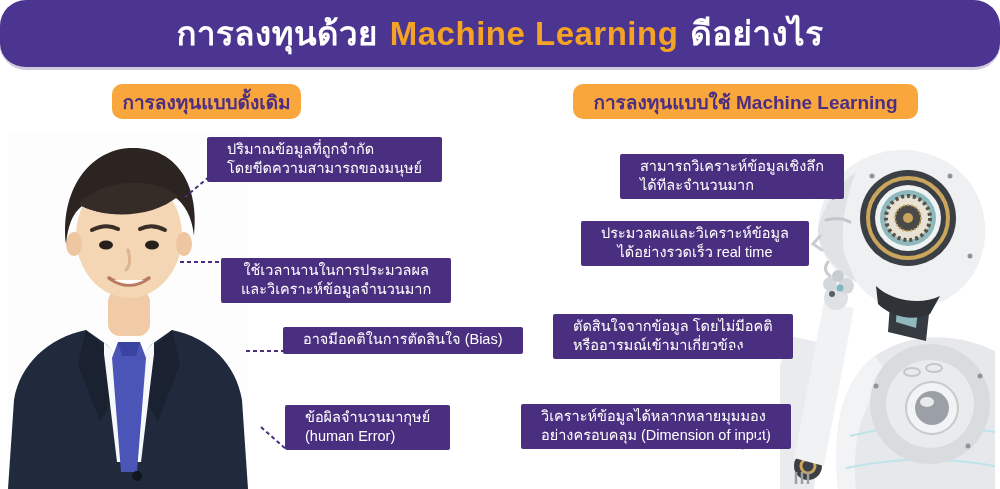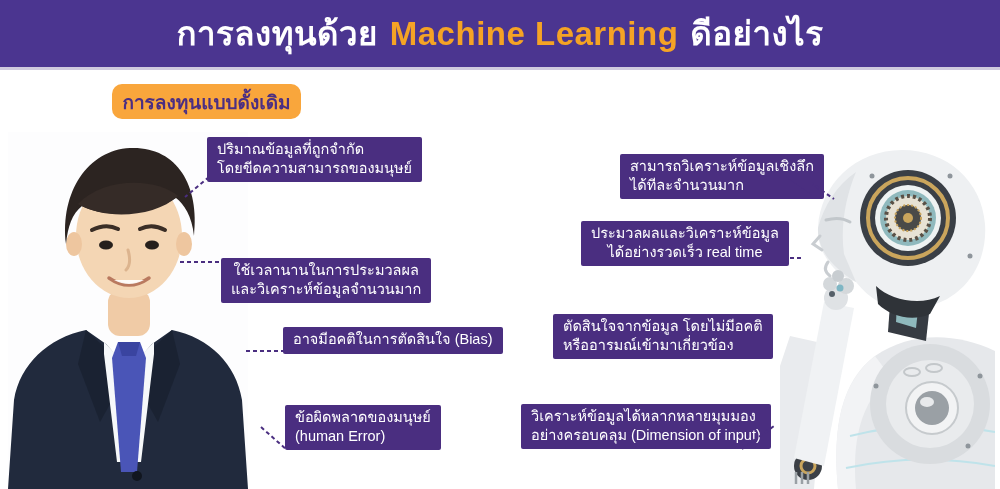--- a/index.html
+++ b/index.html
@@ -4,36 +4,36 @@
 <style>
   html,body{margin:0;padding:0;background:#ffffff;}
   .canvas{
     position:relative;width:1000px;height:489px;overflow:hidden;background:#ffffff;
     font-family:"Liberation Sans","DejaVu Sans",sans-serif;
   }
   
   .header{
     position:absolute;left:0;top:0;width:1000px;height:67px;
     background:#4B3590;border-bottom:3px solid #cfcade;
-    display:flex;align-items:center;justify-content:center;gap:12px;
+    display:flex;align-items:center;justify-content:center;gap:12px;border-radius:26px;
   }
   .header .t{font-size:33px;font-weight:bold;color:#ffffff;letter-spacing:.5px;}
   .header .hl{color:#F5A325;}
   
   .pill{
     position:absolute;top:84px;height:35px;background:#F9A63C;border-radius:10px;
     display:flex;align-items:center;justify-content:center;
     color:#4B2E83;font-weight:bold;font-size:19px;
   }
   .pill-left{left:112px;width:189px;}
   .pill-right{left:573px;width:345px;}
   
   .co{
     position:absolute;background:#4A2E80;color:#ffffff;border-radius:2px;
-    font-size:14.5px;line-height:18.5px;padding:3px 10px 5px;white-space:nowrap;
+    font-size:14.5px;line-height:18.5px;padding:3px 20px 5px;white-space:nowrap;
   }
   .co .b{font-weight:normal;}
   .co-c{text-align:center;margin-top:34px;}
   .co-l1{left:207px;top:137px;}
   .co-l2{left:221px;top:224px;}
   .co-l3{left:283px;top:327px;}
   .co-l4{left:285px;top:405px;}
   .co-r1{left:620px;top:154px;}
   .co-r2{left:581px;top:221px;text-align:center;}
   .co-r3{left:553px;top:314px;}
@@ -52,20 +52,23 @@
 
   <div class="header">
     <span class="t">การลงทุนด้วย</span>
     <span class="t hl">Machine Learning</span>
     <span class="t">ดีอย่างไร</span>
   </div>
 
   <div class="pill pill-left">
     <span>การลงทุนแบบดั้งเดิม</span>
   </div>
+  <div class="pill pill-right">
+    <span>การลงทุนแบบใช้ Machine Learning</span>
+  </div>
 
   <div class="photo photo-man">
     <svg width="240" height="357" viewBox="0 0 240 357" xmlns="http://www.w3.org/2000/svg">
       <rect x="0" y="0" width="240" height="357" fill="#fdfdfe"></rect>
 
       <rect x="100" y="158" width="42" height="46" rx="12" fill="#f0cba6"></rect>
 
       <ellipse cx="121" cy="104" rx="53" ry="62" fill="#f4d6b4"></ellipse>
       <ellipse cx="66" cy="112" rx="8" ry="12" fill="#eec69f"></ellipse>
       <ellipse cx="176" cy="112" rx="8" ry="12" fill="#eec69f"></ellipse>
@@ -175,21 +178,21 @@
     <div>โดยขีดความสามารถของมนุษย์</div>
   </div>
   <div class="co co-l2 co-c">
     <div>ใช้เวลานานในการประมวลผล</div>
     <div>และวิเคราะห์ข้อมูลจำนวนมาก</div>
   </div>
   <div class="co co-l3">
     <div>อาจมีอคติในการตัดสินใจ (Bias)</div>
   </div>
   <div class="co co-l4">
-    <div>ข้อผิดพลาดของมนุษย์</div>
+    <div>ข้อผิลจำนวนมากุษย์</div>
     <div>(human Error)</div>
   </div>
 
   <div class="co co-r1">
     <div>สามารถวิเคราะห์ข้อมูลเชิงลึก</div>
     <div class="b">ได้ทีละจำนวนมาก</div>
   </div>
   <div class="co co-r2">
     <div>ประมวลผลและวิเคราะห์ข้อมูล</div>
     <div class="b">ได้อย่างรวดเร็ว real time</div>

